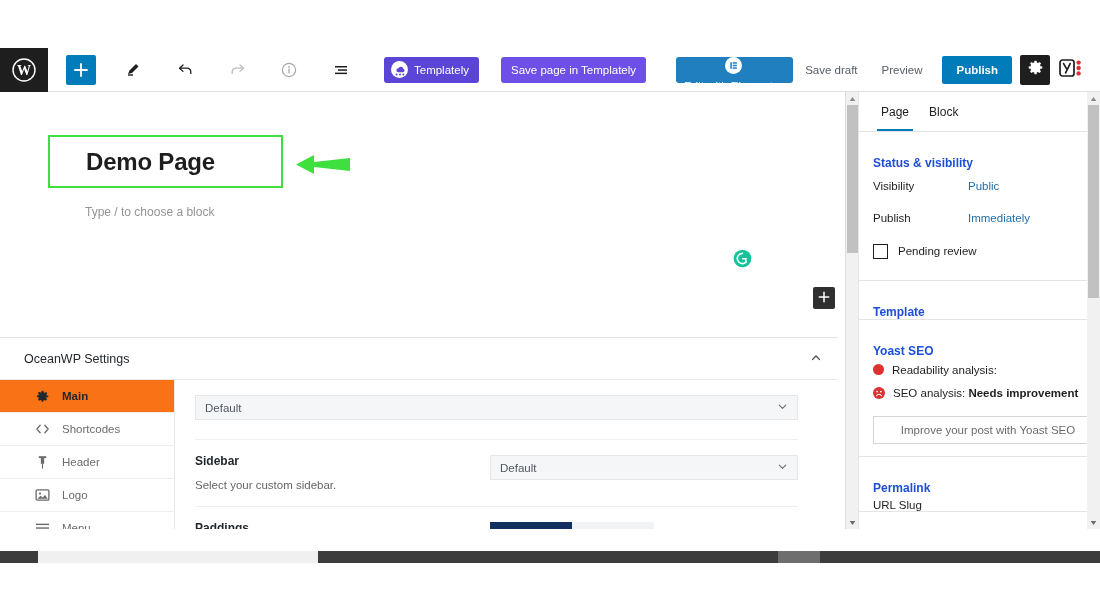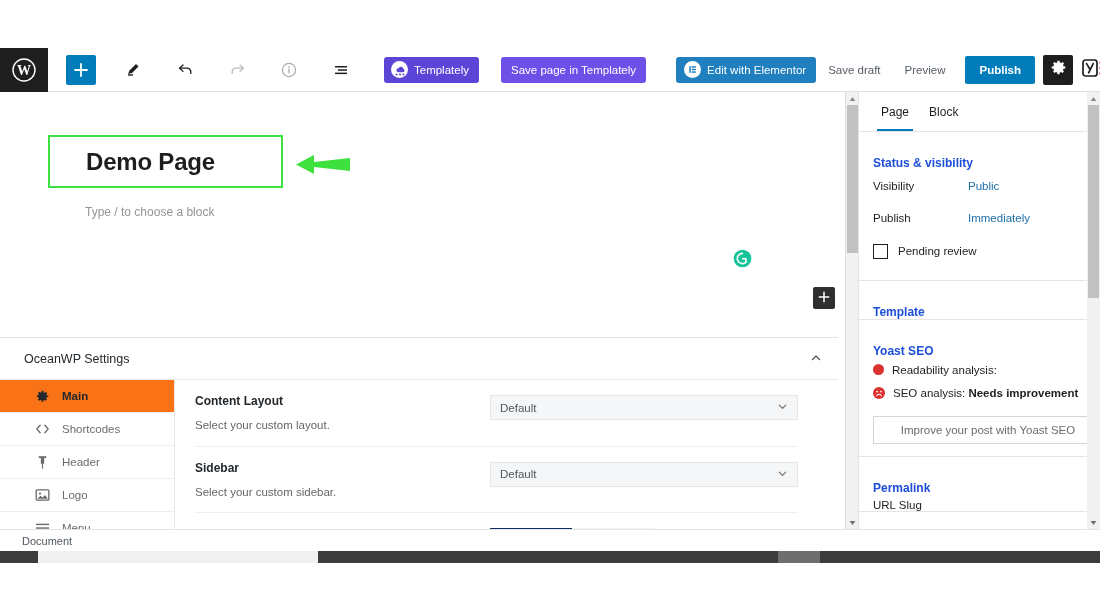--- a/index.html
+++ b/index.html
@@ -31,21 +31,21 @@
   .tb-btn.add { background:#007cba; }
   .tb-btn svg { display:block; }
 
   .plug-btn {
     height:26px; display:flex; align-items:center; gap:6px;
     border-radius:3px; padding:0 10px; font-size:11.5px; color:#fff;
     white-space:nowrap; margin-left:6px; font-family:"Liberation Sans",sans-serif;
   }
   .plug-templately { background:#5a45d6; padding-left:7px; }
   .plug-save { background:#6e50e8; }
-  .plug-elementor { background:#1f7fbf; margin-left:14px; padding-left:8px; }
+  .plug-elementor { background:#1f7fbf; margin-left:14px; padding-left:8px;flex-direction:column; }
   .plug-ico {
     width:17px; height:17px; border-radius:50%; background:#fff;
     display:flex; align-items:center; justify-content:center; flex:none;
   }
 
   .tb-right { margin-left:auto; display:flex; align-items:center; padding-right:12px; }
   .link-btn {
     font-size:11.5px; color:#555d66; padding:0 12px; height:30px;
     display:flex; align-items:center; white-space:nowrap;
   }
@@ -434,24 +434,20 @@
               </svg>
             </span>
             <span class="lbl">Menu</span>
           </div>
 
         </div>
 
         <div class="ocean-fields">
 
           <div class="field-row">
-            <div class="field-label-col">
-              <div class="field-title">Content Layout</div>
-              <div class="field-desc">Select your custom layout.</div>
-            </div>
             <div class="field-ctl-col">
               <div class="sel">
                 <span>Default</span>
                 <span class="chev">
                   <svg width="11" height="11" viewBox="0 0 12 12">
                       <path d="M2.5 4.5L6 8l3.5-3.5" fill="none" stroke="#6b6b6b" stroke-width="1.2" stroke-linecap="round" stroke-linejoin="round"></path>
                     </svg>
                 </span>
               </div>
             </div>
@@ -607,23 +603,20 @@
     </div>
     <div class="vs-thumb" style="height:193px;"></div>
     <div style="height:218px;"></div>
     <div class="vs-arrow">
       <svg width="7" height="6" viewBox="0 0 8 6">
           <path d="M4 5.2L0.8 0.8h6.4z" fill="#6b6b6b"></path>
         </svg>
     </div>
   </div>
 
-  <div class="statusbar">
-    <div class="status-text">Document</div>
-  </div>
 
   <div class="hscroll">
     <div class="hs-thumb" style="left:38px;width:280px;"></div>
     <div class="hs-seg" style="left:778px;width:42px;"></div>
   </div>
 
   <div class="page-bottom"></div>
 
 </div>
 

